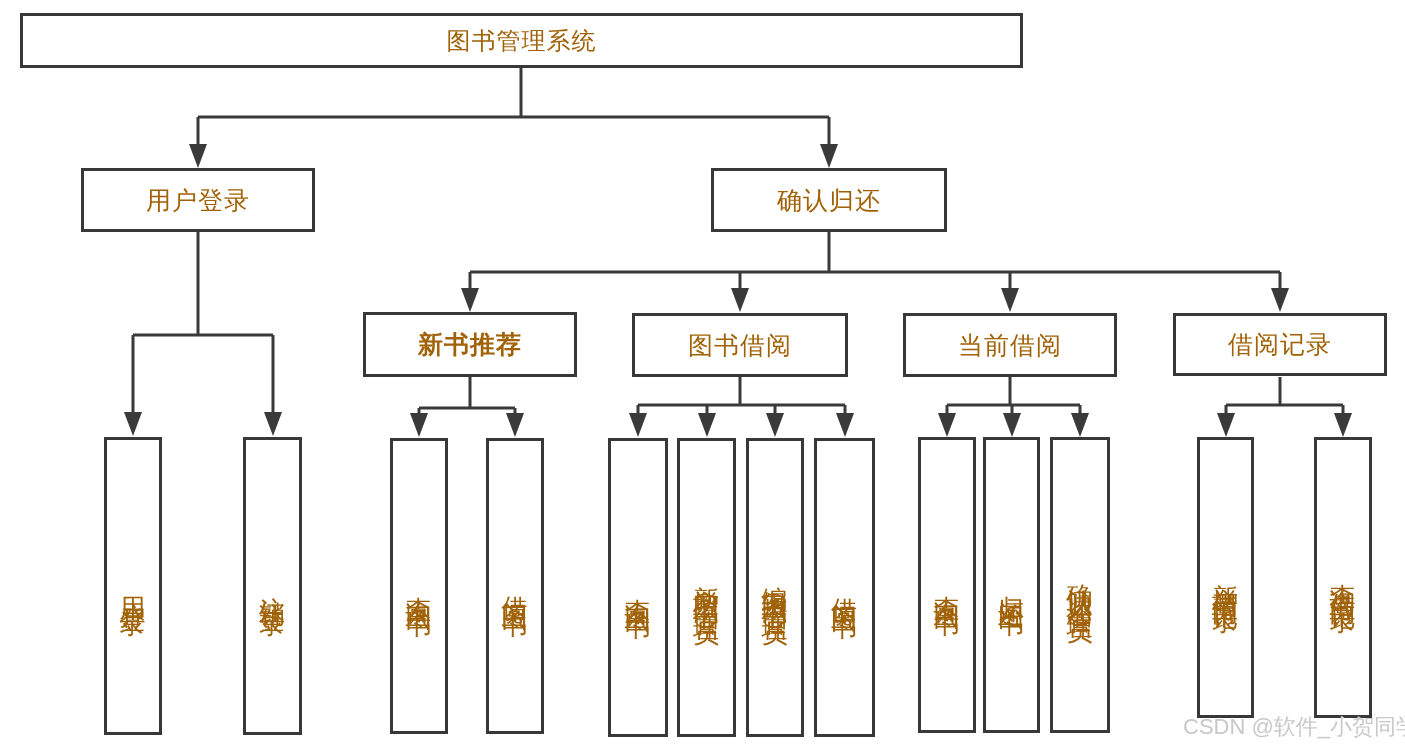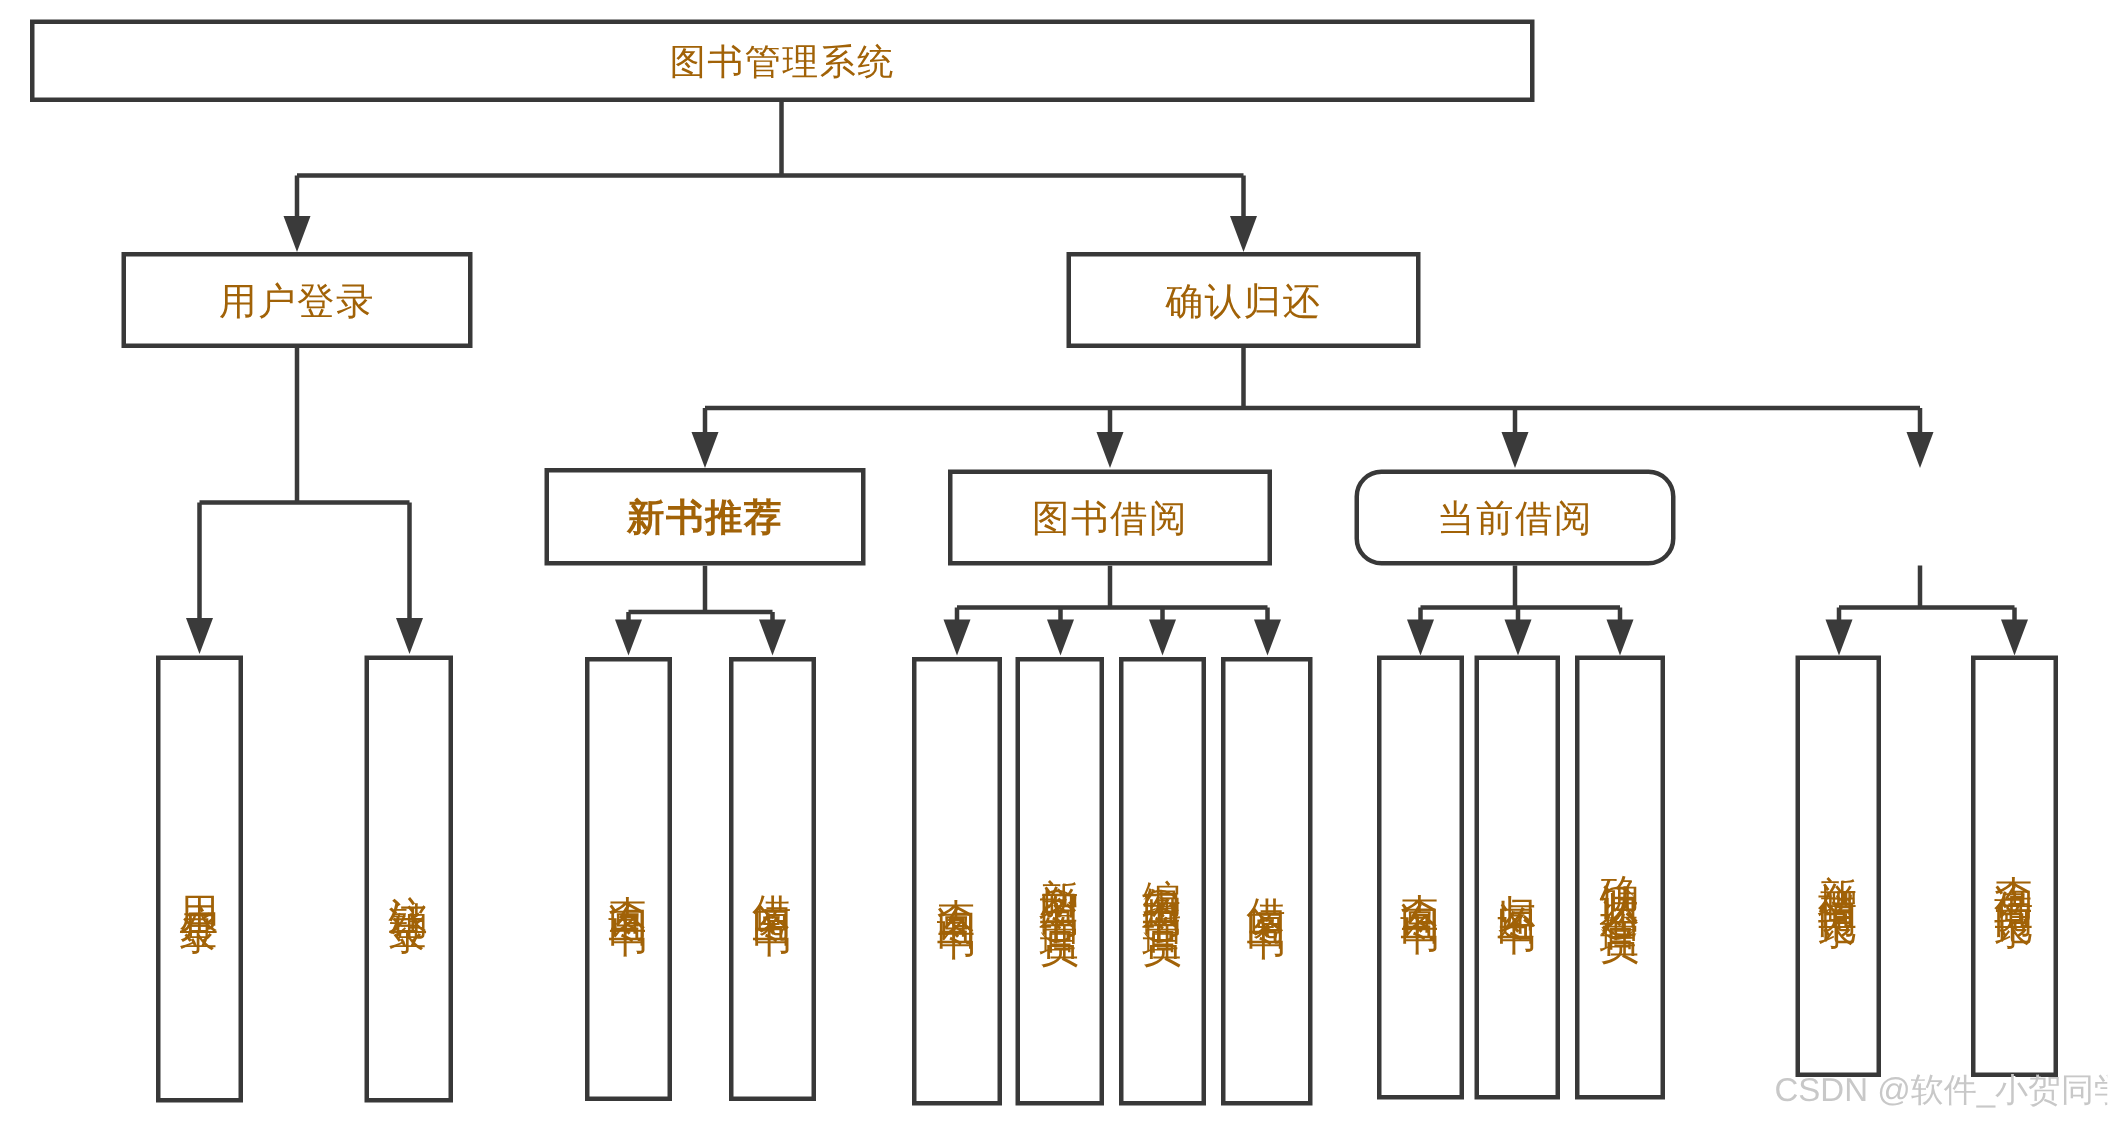--- a/index.html
+++ b/index.html
@@ -41,21 +41,21 @@
     white-space: nowrap;
   }
   
   #root-box        { left: 20px;  top: 13px;  width: 1003px; height: 55px; }
   
   #n-user-login    { left: 81px;  top: 168px; width: 234px; height: 64px; }
   #n-book-mgmt     { left: 711px; top: 168px; width: 236px; height: 64px; }
   
   #n-new-book      { left: 363px; top: 312px; width: 214px; height: 65px; font-weight: bold; }
   #n-book-borrow   { left: 632px; top: 313px; width: 216px; height: 64px; }
-  #n-current-borrow{ left: 903px; top: 313px; width: 214px; height: 64px; border-radius: 18px; }
+  #n-current-borrow{ left: 903px; top: 313px; width: 214px; height: 64px; }
   #n-borrow-records{ left: 1173px;top: 313px; width: 214px; height: 63px; }
   
   #l-user-login { left: 104px;  top: 437px; width: 58px; height: 298px; }
   #l-logout     { left: 243px;  top: 437px; width: 59px; height: 298px; }
   #l-nb-query   { left: 390px;  top: 438px; width: 58px; height: 296px; }
   #l-nb-borrow  { left: 486px;  top: 438px; width: 58px; height: 296px; }
   #l-bb-query   { left: 608px;  top: 438px; width: 60px; height: 299px; }
   #l-bb-add     { left: 677px;  top: 438px; width: 59px; height: 299px; }
   #l-bb-edit    { left: 746px;  top: 438px; width: 58px; height: 299px; }
   #l-bb-borrow  { left: 814px;  top: 438px; width: 61px; height: 299px; }
@@ -126,20 +126,23 @@
 
   <div class="node" id="n-new-book">
     <span>新书推荐</span>
   </div>
   <div class="node" id="n-book-borrow">
     <span>图书借阅</span>
   </div>
   <div class="node" id="n-current-borrow">
     <span>当前借阅</span>
   </div>
+  <div class="node" id="n-borrow-records">
+    <span>借阅记录</span>
+  </div>
 
   <div class="leaf" id="l-user-login">
     <span class="vlabel">用户登录</span>
   </div>
   <div class="leaf" id="l-logout">
     <span class="vlabel">注销登录</span>
   </div>
   <div class="leaf" id="l-nb-query">
     <span class="vlabel">查询图书</span>
   </div>

